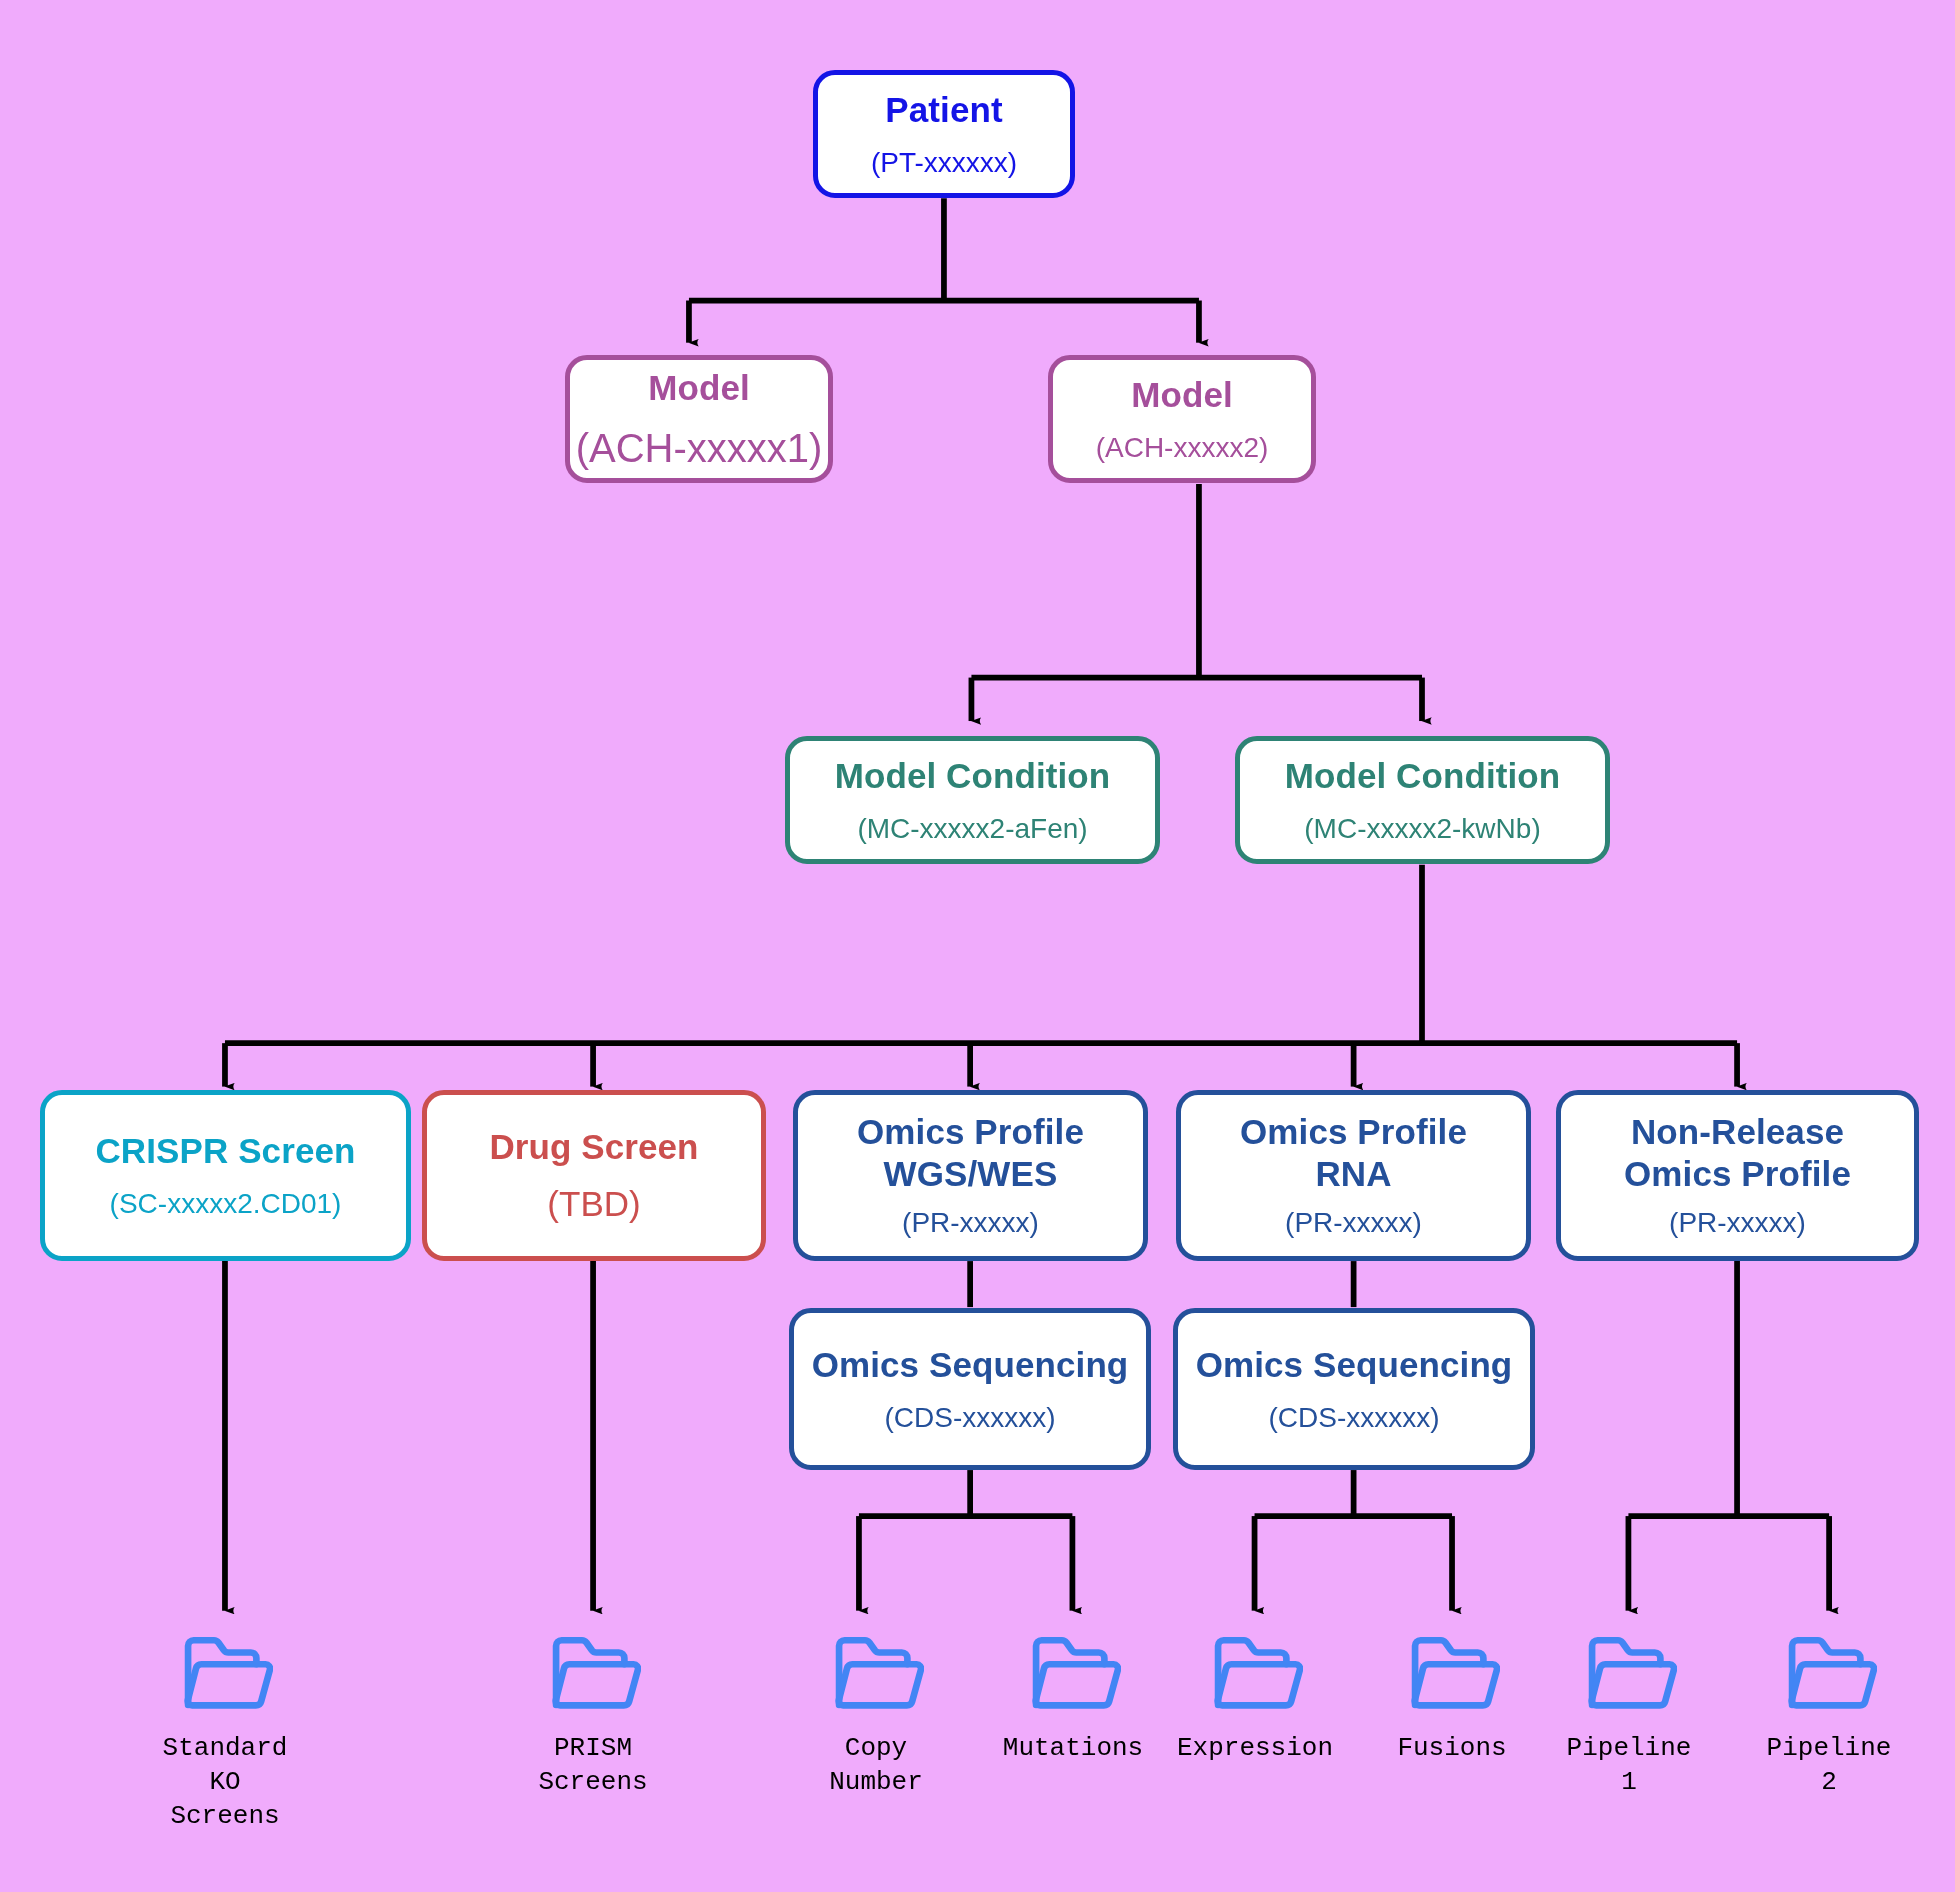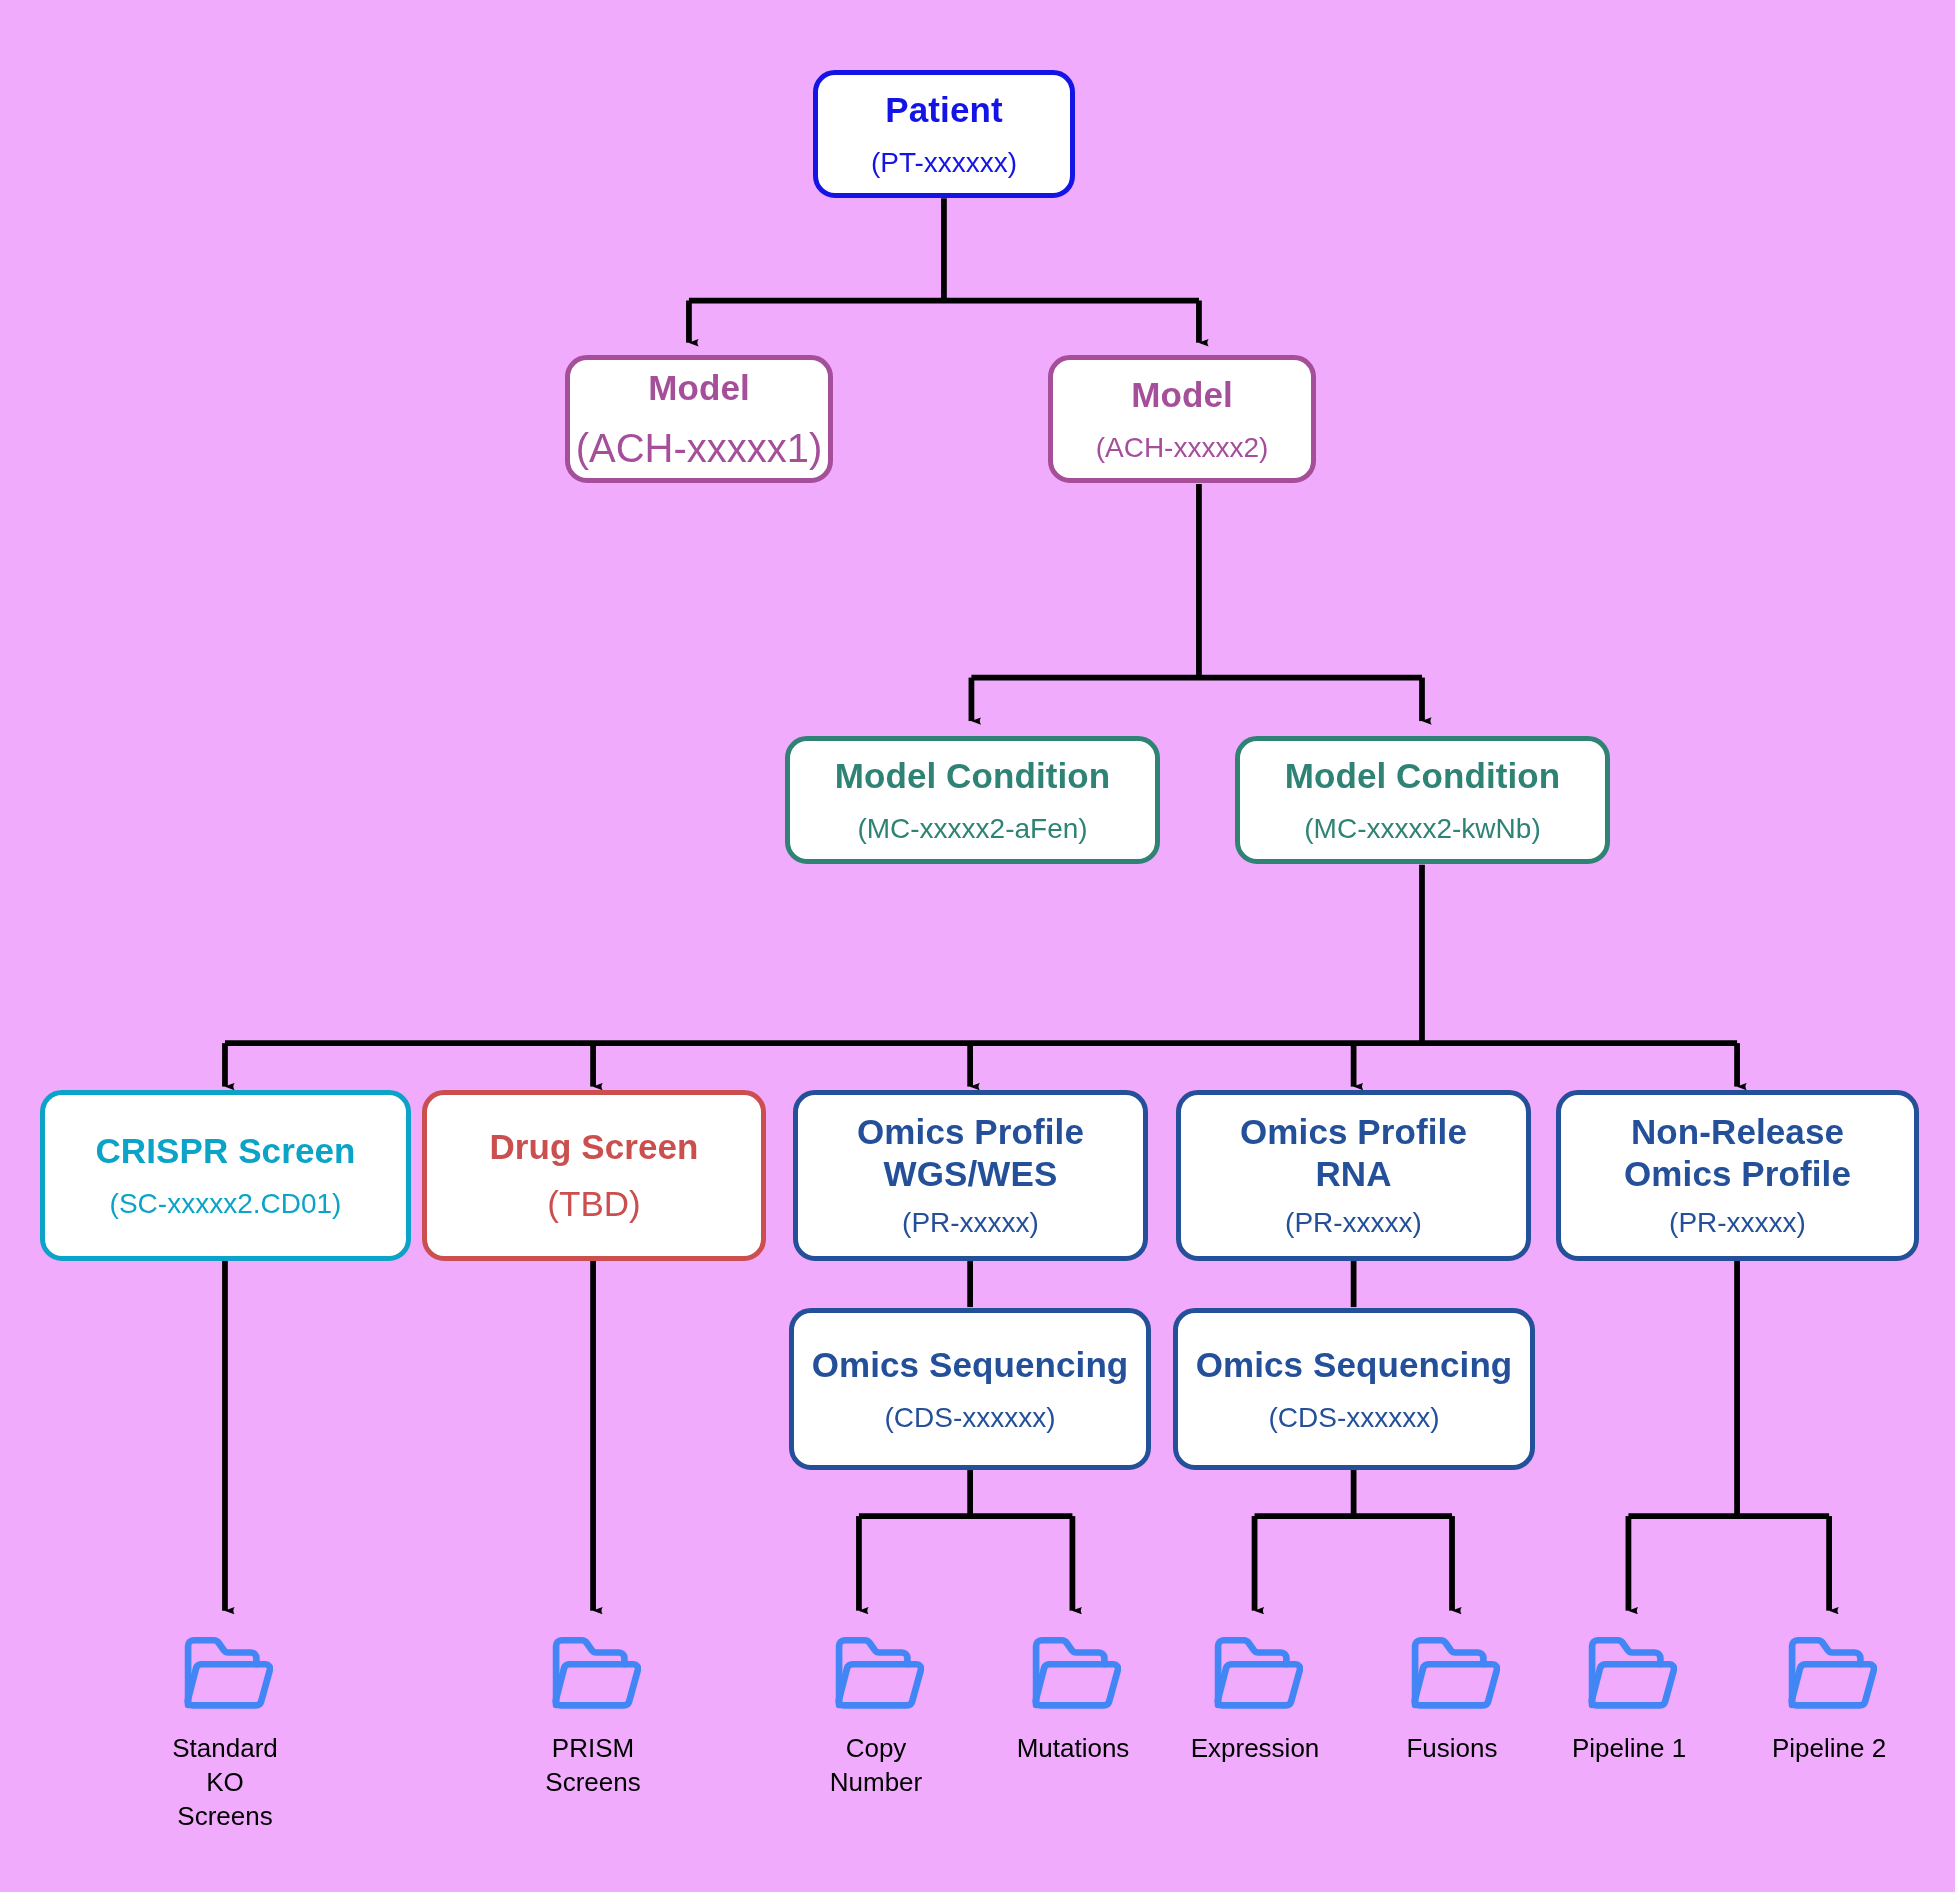--- a/index.html
+++ b/index.html
@@ -59,21 +59,21 @@
     align-items: center;
   }
   .folder svg { display: block; }
   .folder .flabel {
     margin-top: 14px;
     font-size: 26px;
     color: #000000;
     text-align: center;
     line-height: 1.30;
     white-space: pre-line;
-    font-family: Liberation Sans, sans-serif;
+    font-family: Liberation Mono, monospace;
   }
 </style>
 </head>
 <body>
 
 <div id="canvas">
 
   <svg id="edges" viewBox="0 0 3059 2960">
     <defs>
       <marker id="arrow" viewBox="0 0 12 16" refX="6" refY="15.2" markerWidth="12" markerHeight="16" orient="auto-start-reverse" markerUnits="userSpaceOnUse">

